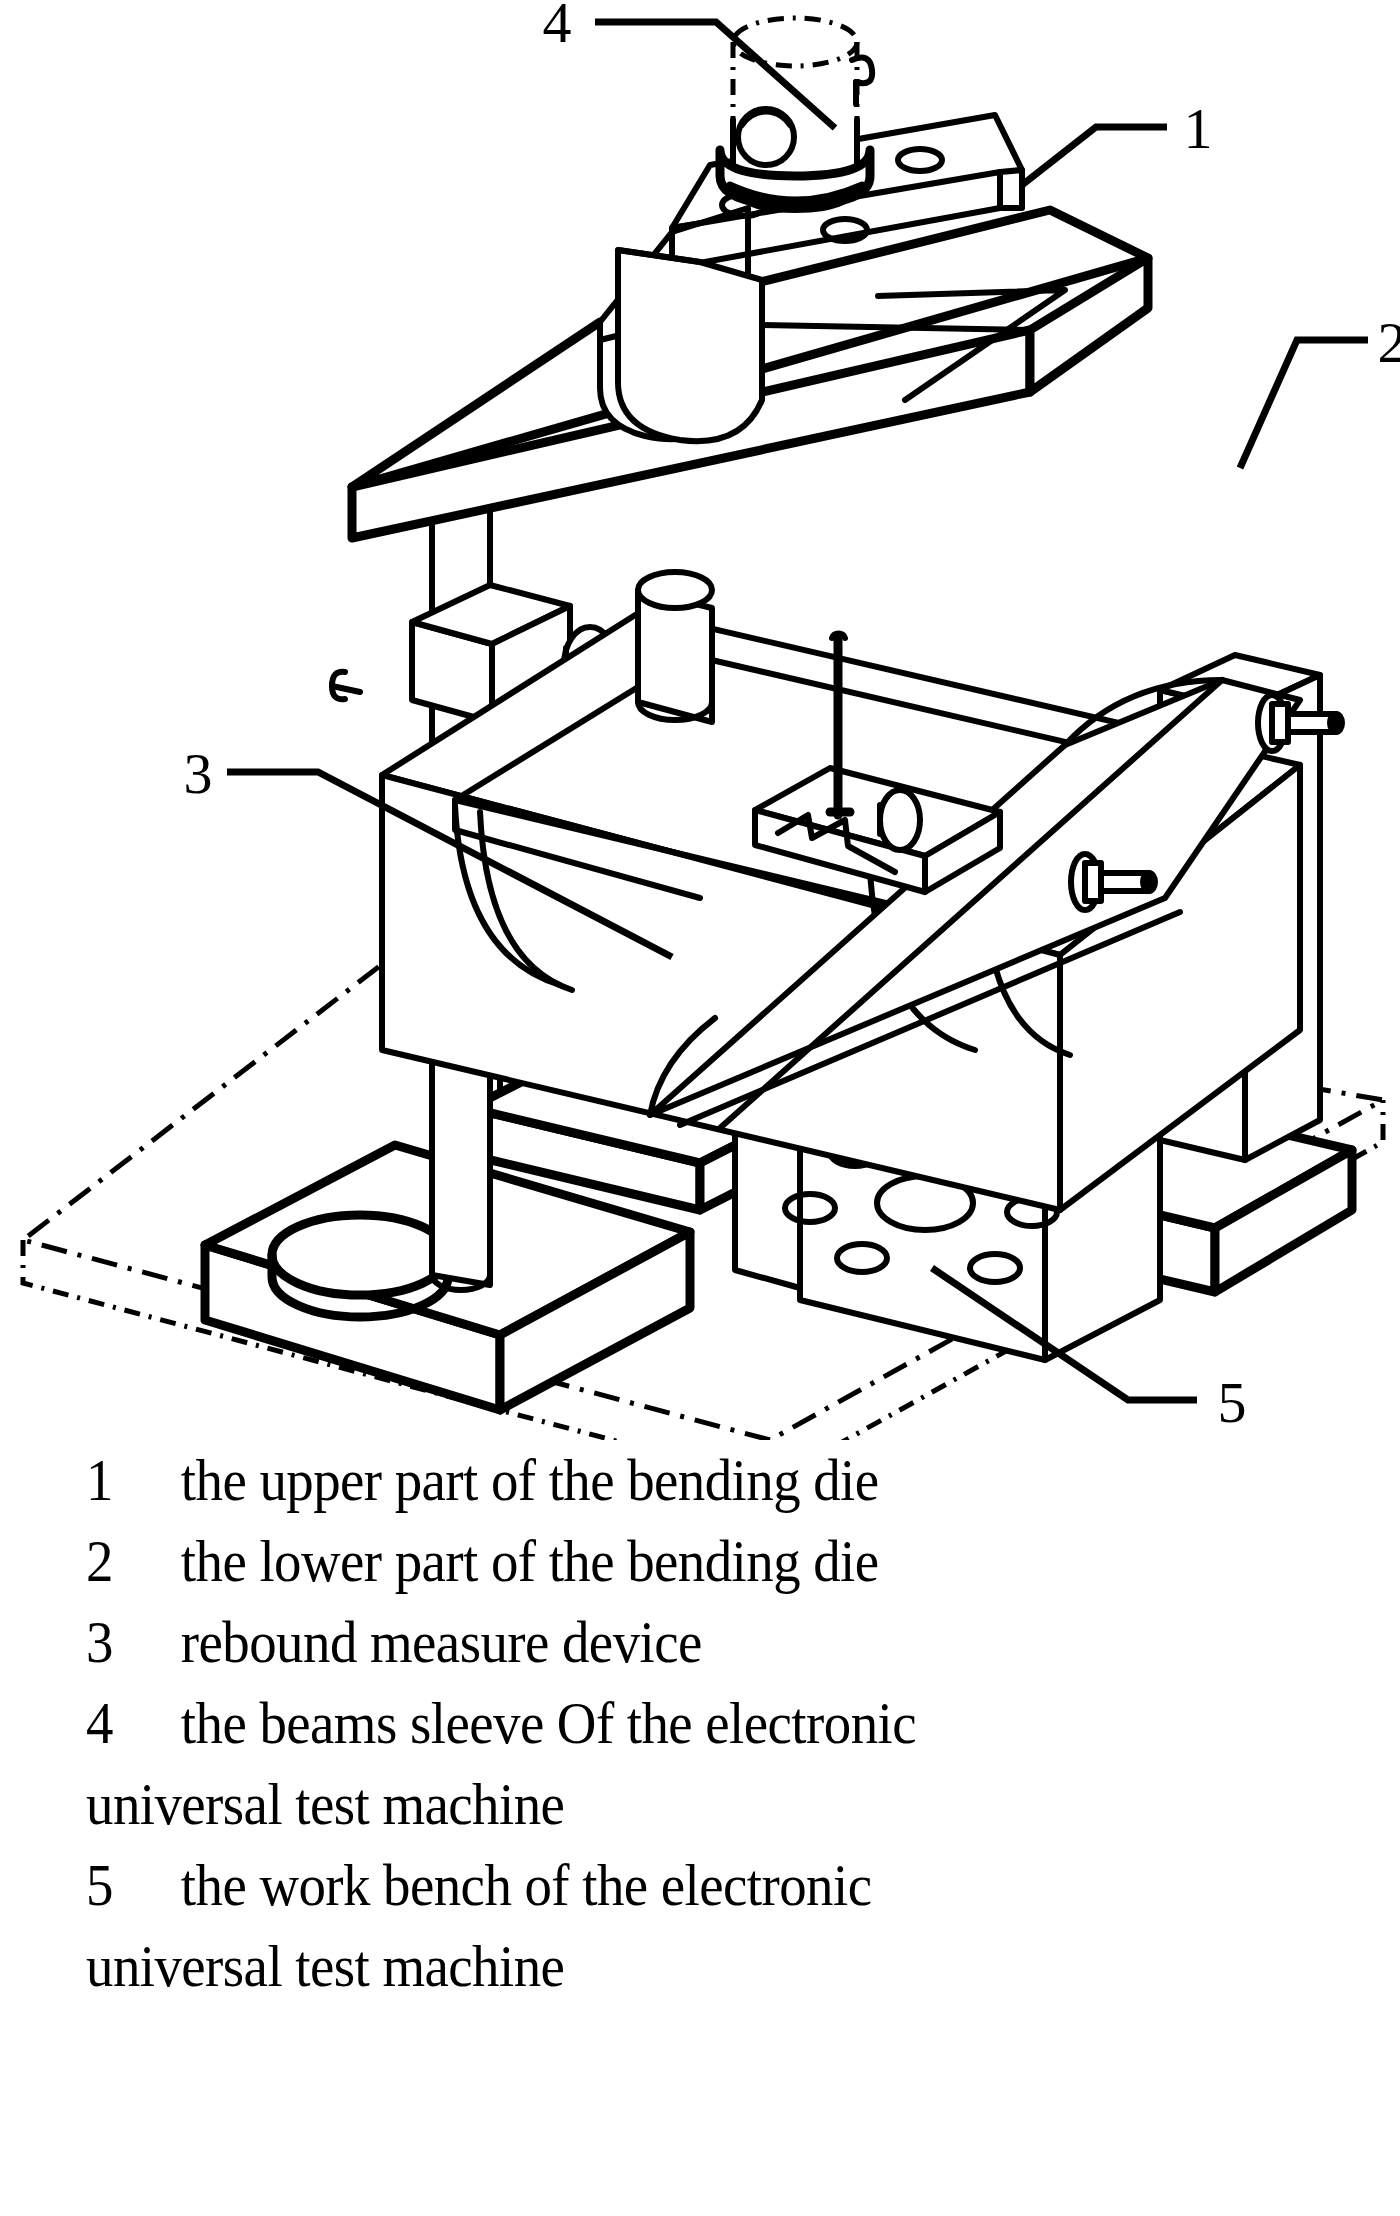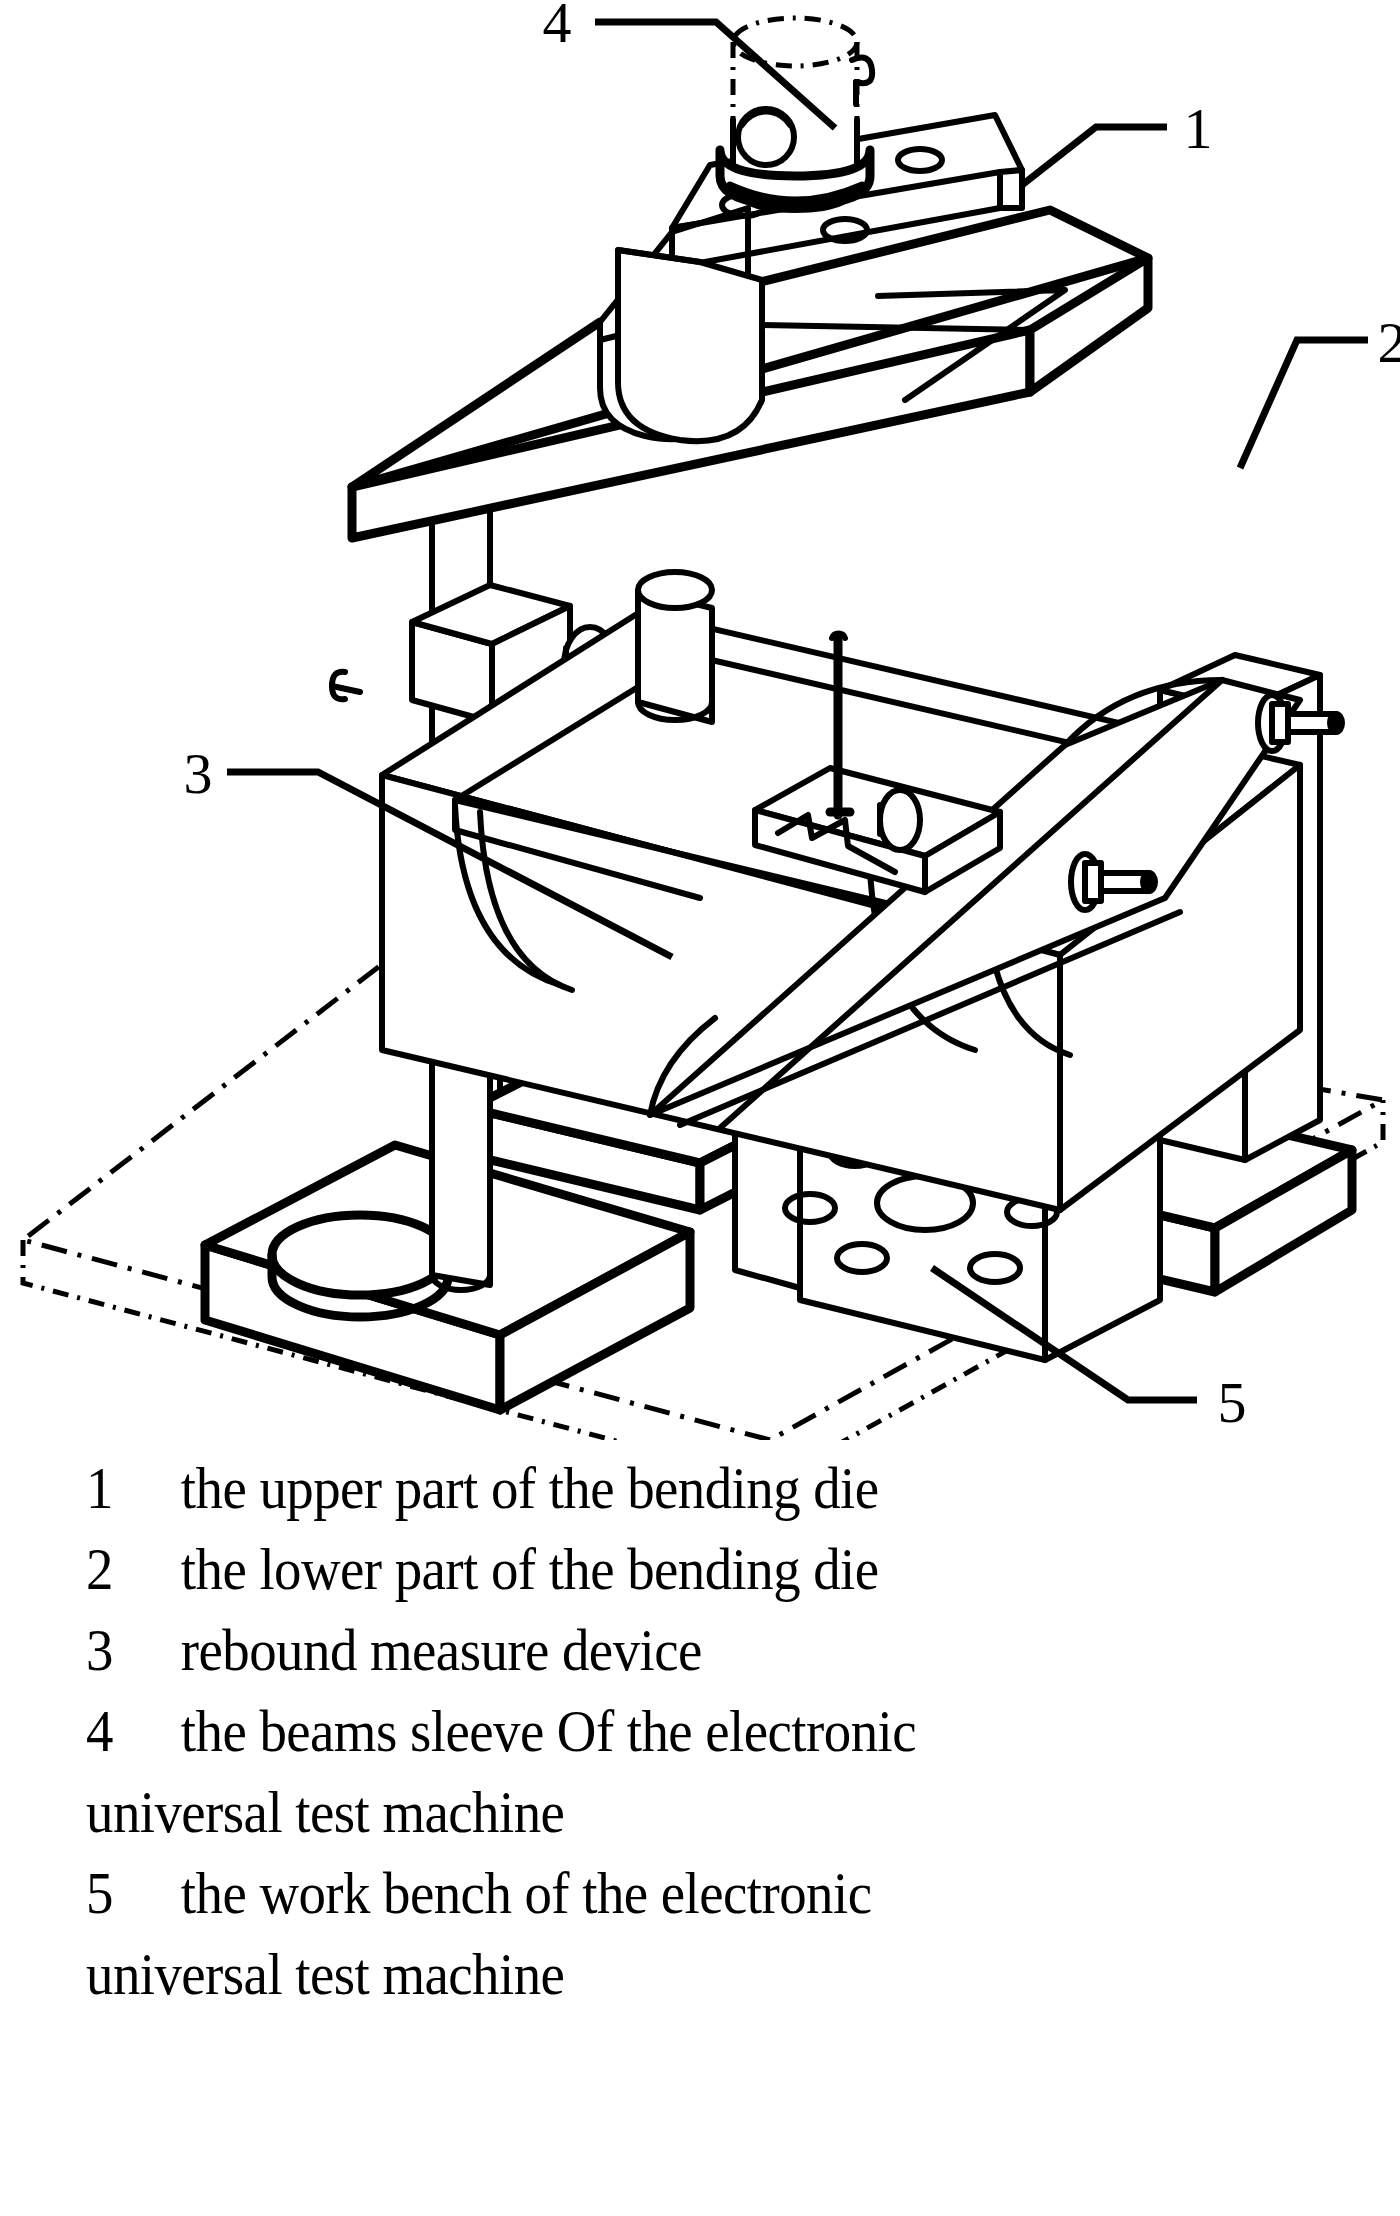--- a/index.html
+++ b/index.html
@@ -12,21 +12,20 @@
   #figure-root{position:relative;width:1400px;height:2216px;}
 
   
   .drawing-area{position:absolute;left:0;top:0;width:1400px;height:1440px;}
   .drawing-area svg{display:block;width:1400px;height:1440px;}
 
   
   .caption{
     position:absolute;left:0;top:1440px;width:1300px;
     padding:0;
-    margin-top:8px;
   }
   .cap-line{
     display:block;
     font-size:59px;
     line-height:81px;
     letter-spacing:-0.6px;
     white-space:pre;
     transform:scaleX(0.93);
     transform-origin:left center;
     margin-left:86px;

